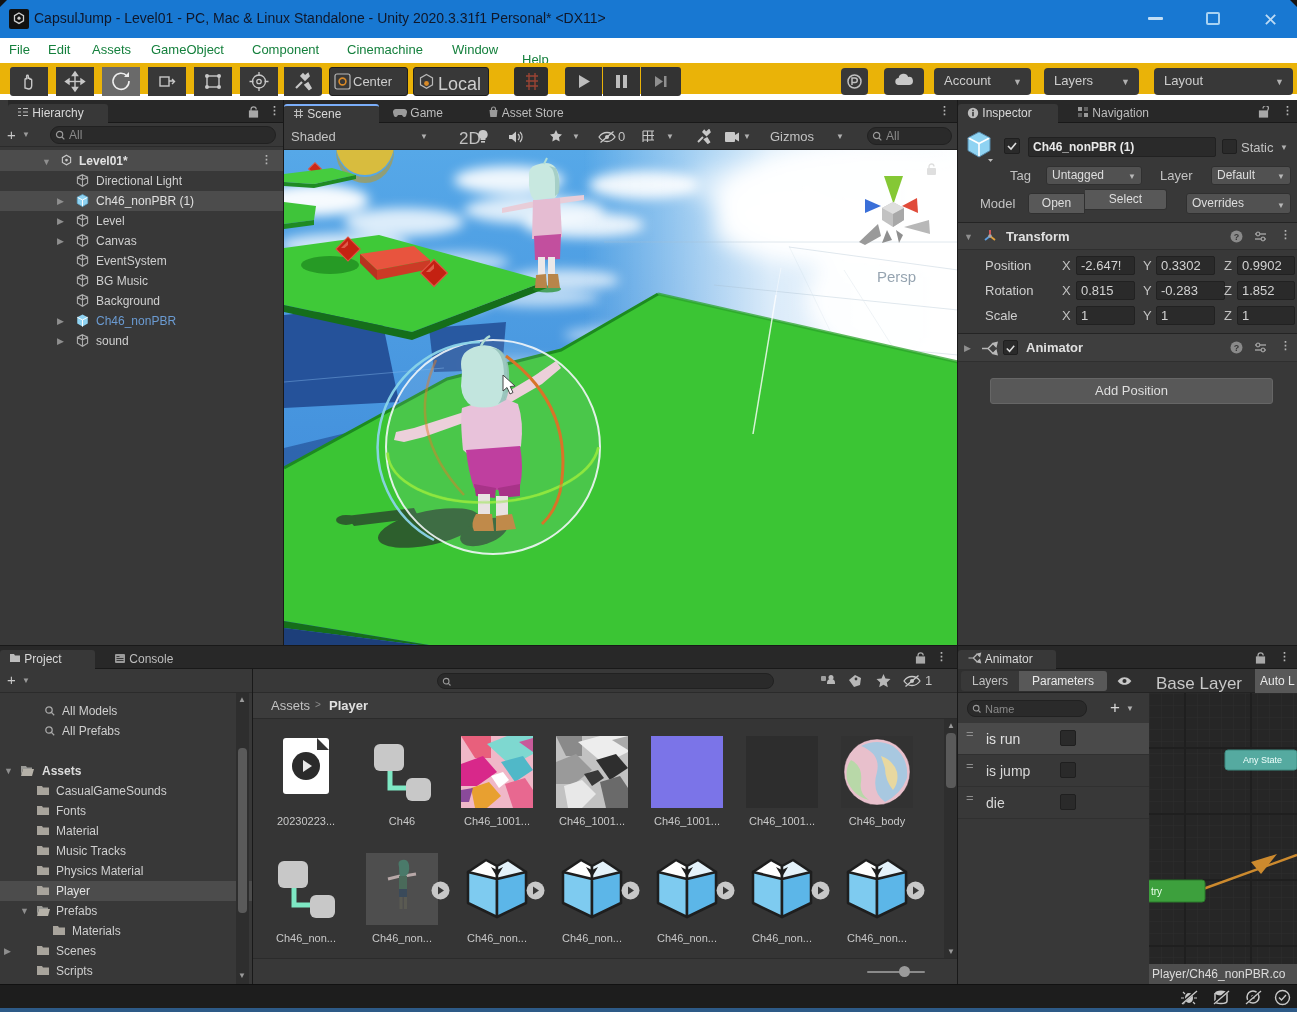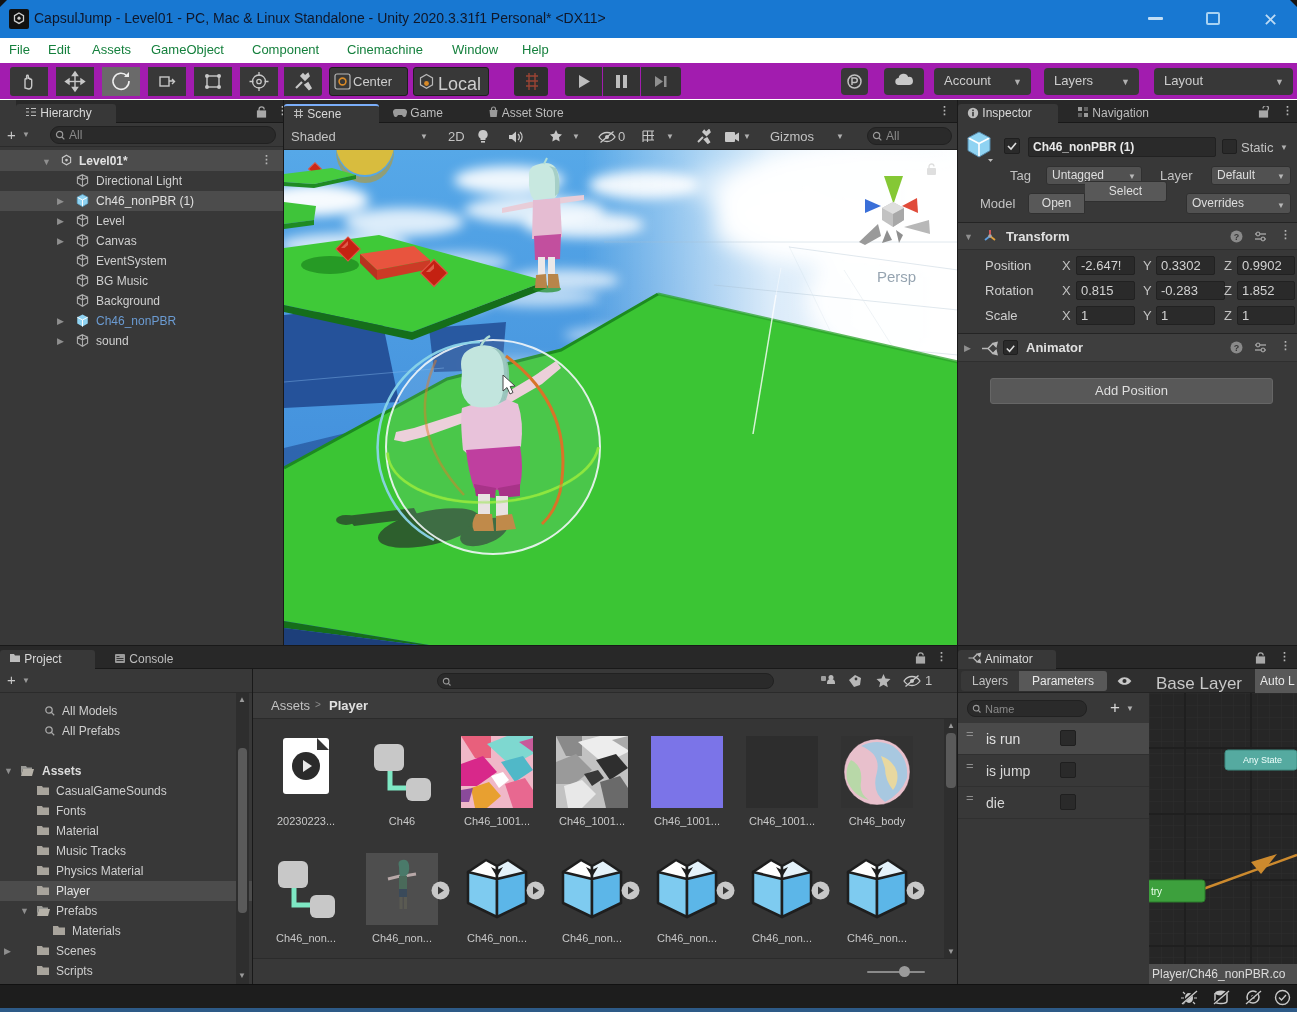--- a/index.html
+++ b/index.html
@@ -39,24 +39,24 @@
 </div>
 
 <div class="abs" style="left:0;top:38px;width:1297px;height:25px;background:#fff;color:#15803d;font-size:13px">
   <span class="abs" style="left:9px;top:4px">File</span>
   <span class="abs" style="left:48px;top:4px">Edit</span>
   <span class="abs" style="left:92px;top:4px">Assets</span>
   <span class="abs" style="left:151px;top:4px">GameObject</span>
   <span class="abs" style="left:252px;top:4px">Component</span>
   <span class="abs" style="left:347px;top:4px">Cinemachine</span>
   <span class="abs" style="left:452px;top:4px">Window</span>
-  <span class="abs" style="left:522px;top:4px">Help</span>
+  <span class="abs" style="left:522px;top:14px">Help</span>
 </div>
 
-<div class="abs" style="left:0;top:63px;width:1297px;height:37px;background:#a21caf;border-bottom:1px solid #ffffff">
+<div class="abs" style="left:0;top:63px;width:1297px;height:37px;background:#eab308;border-bottom:6px solid #ffffff">
   <div class="abs" style="left:10px;top:4px;width:38px;height:29px;background:#383838;border-radius:3px 0 0 3px"><svg width="38" height="29" viewBox="0 0 38 29">
           <path d="M15 21v-8.5c0-1 1.6-1 1.6 0V9c0-1 1.7-1 1.7 0v3c0-1 1.7-1 1.7 0v1c0-1 1.7-1 1.7 0v5.5c0 2-1 3.5-3.2 3.5z" fill="none" stroke="#c8c8c8" stroke-width="1.4"></path>
         </svg></div>
   <div class="abs" style="left:56px;top:4px;width:38px;height:29px;background:#383838"><svg width="38" height="29" viewBox="0 0 38 29">
           <g stroke="#c8c8c8" stroke-width="1.4" fill="#c8c8c8">
             <line x1="19" y1="8" x2="19" y2="21"></line>
             <line x1="12.5" y1="14.5" x2="25.5" y2="14.5"></line>
             <path d="M19 5l2.5 3.5h-5z"></path>
             <path d="M19 24l2.5-3.5h-5z"></path>
             <path d="M9.5 14.5L13 12v5z"></path>
@@ -145,21 +145,21 @@
         <span style="position:absolute;left:10px;top:5px">Layers</span>
         <span style="position:absolute;right:9px;top:9px;font-size:9px;color:#b0b0b0">▼</span>
       </div>
   <div class="abs" style="left:1154px;top:5px;width:139px;height:27px;background:#383838;border-radius:4px;color:#cdcdcd;font-size:13px">
         <span style="position:absolute;left:10px;top:5px">Layout</span>
         <span style="position:absolute;right:9px;top:9px;font-size:9px;color:#b0b0b0">▼</span>
       </div>
 </div>
 
 <div class="abs" style="left:0;top:100px;width:283px;height:546px;background:#383838">
-  <div class="abs tabbar" style="left:16px;top:0;width:295px;height:23px">
+  <div class="abs tabbar" style="left:8px;top:0;width:295px;height:23px">
     <div class="tab sel" style="left:0;width:100px">
       <svg width="12" height="12" viewBox="0 0 12 12" style="vertical-align:-1px">
             <g stroke="#bdbdbd" stroke-width="1.2">
               <path d="M1 2.5h3M6 2.5h5M1 6h3M6 6h5M1 9.5h3M6 9.5h5"></path>
             </g>
           </svg>
       Hierarchy</div>
     <svg width="11" height="12" viewBox="0 0 11 12" style="position:absolute;left:240px;top:6px">
           <g fill="none" stroke="#a8a8a8" stroke-width="1.2">
             <rect x="1.5" y="5" width="8" height="6" fill="#a8a8a8"></rect>
@@ -297,21 +297,21 @@
   <div class="fld" style="left:70px;top:37px;width:188px;height:20px;line-height:18px"><b style="color:#e8e8e8">Ch46_nonPBR (1)</b></div>
   <div class="abs" style="left:264px;top:39px;width:15px;height:15px;background:#2a2a2a;border:1px solid #1f1f1f;border-radius:2px"></div>
   <span class="abs tx" style="left:283px;top:40px;font-size:13px">Static</span>
   <span class="abs" style="left:322px;top:43px;font-size:8px;color:#b0b0b0">▼</span>
   <span class="abs tx" style="left:52px;top:68px;font-size:13px">Tag</span>
   <div class="dd" style="left:88px;top:66px;width:96px;height:19px;line-height:17px">Untagged<span class="ar">▼</span></div>
   <span class="abs tx" style="left:202px;top:68px;font-size:13px">Layer</span>
   <div class="dd" style="left:253px;top:66px;width:80px;height:19px;line-height:17px">Default<span class="ar">▼</span></div>
   <span class="abs tx" style="left:22px;top:96px;font-size:13px">Model</span>
   <div class="btn" style="left:70px;top:93px;width:57px;height:21px;line-height:19px;border-radius:3px 0 0 3px">Open</div>
-  <div class="btn" style="left:127px;top:81px;width:82px;height:21px;line-height:19px;border-radius:0 3px 3px 0;border-left:none">Select</div>
+  <div class="btn" style="left:127px;top:89px;width:82px;height:21px;line-height:19px;border-radius:0 3px 3px 0;border-left:none">Select</div>
   <div class="dd" style="left:228px;top:93px;width:105px;height:21px;line-height:19px">Overrides<span class="ar" style="margin-top:2px">▼</span></div>
   <div class="hline" style="left:0;top:122px;width:339px;background:#242424"></div>
 
   <div class="abs" style="left:0;top:123px;width:339px;height:27px;background:#3e3e3e;border-bottom:1px solid #2f2f2f">
     <span class="carat" style="left:6px;top:9px">▼</span>
     <svg width="16" height="16" viewBox="0 0 16 16" style="position:absolute;left:24px;top:5px">
           <g stroke-width="1.8" fill="none">
             <path d="M8 8L8 2" stroke="#e05b5b"></path>
             <path d="M8 8l-5 4" stroke="#5b9de0"></path>
             <path d="M8 8l5 4" stroke="#e0a13c"></path>
@@ -401,21 +401,21 @@
       <svg width="11" height="12" viewBox="0 0 11 12" style="vertical-align:-1px">
             <path d="M1.5 4h8l-.8 7h-6.4z" fill="#9a9a9a"></path>
             <path d="M3.5 4V3a2 2 0 0 1 4 0v1" fill="none" stroke="#9a9a9a" stroke-width="1.2"></path>
           </svg>
       Asset Store</div>
     <span class="abs dots3" style="left:655px;top:4px">⋮</span>
   </div>
   <div class="abs" style="left:0;top:23px;width:674px;height:27px;background:#383838;border-bottom:1px solid #232323">
     <span class="abs tx" style="left:7px;top:6px;font-size:13px">Shaded</span>
     <span class="abs" style="left:136px;top:9px;font-size:8px;color:#b0b0b0">▼</span>
-    <span class="abs tx" style="left:164px;top:6px;font-size:13px">2D</span>
+    <span class="abs tx" style="left:175px;top:6px;font-size:17px">2D</span>
     <svg width="14" height="15" viewBox="0 0 14 15" style="position:absolute;left:192px;top:6px">
           <path d="M7 1a4.6 4.6 0 0 1 2.5 8.5V11h-5V9.5A4.6 4.6 0 0 1 7 1z" fill="#c8c8c8"></path>
           <rect x="5" y="12" width="4" height="1.6" fill="#c8c8c8"></rect>
         </svg>
     <svg width="15" height="14" viewBox="0 0 15 14" style="position:absolute;left:224px;top:7px">
           <path d="M1 5h3l4-3.5v11L4 9H1z" fill="#c8c8c8"></path>
           <path d="M10 4a4 4 0 0 1 0 6M12 2a7 7 0 0 1 0 10" stroke="#c8c8c8" stroke-width="1.2" fill="none"></path>
         </svg>
     <svg width="16" height="14" viewBox="0 0 16 14" style="position:absolute;left:264px;top:7px">
           <g fill="#c8c8c8">

